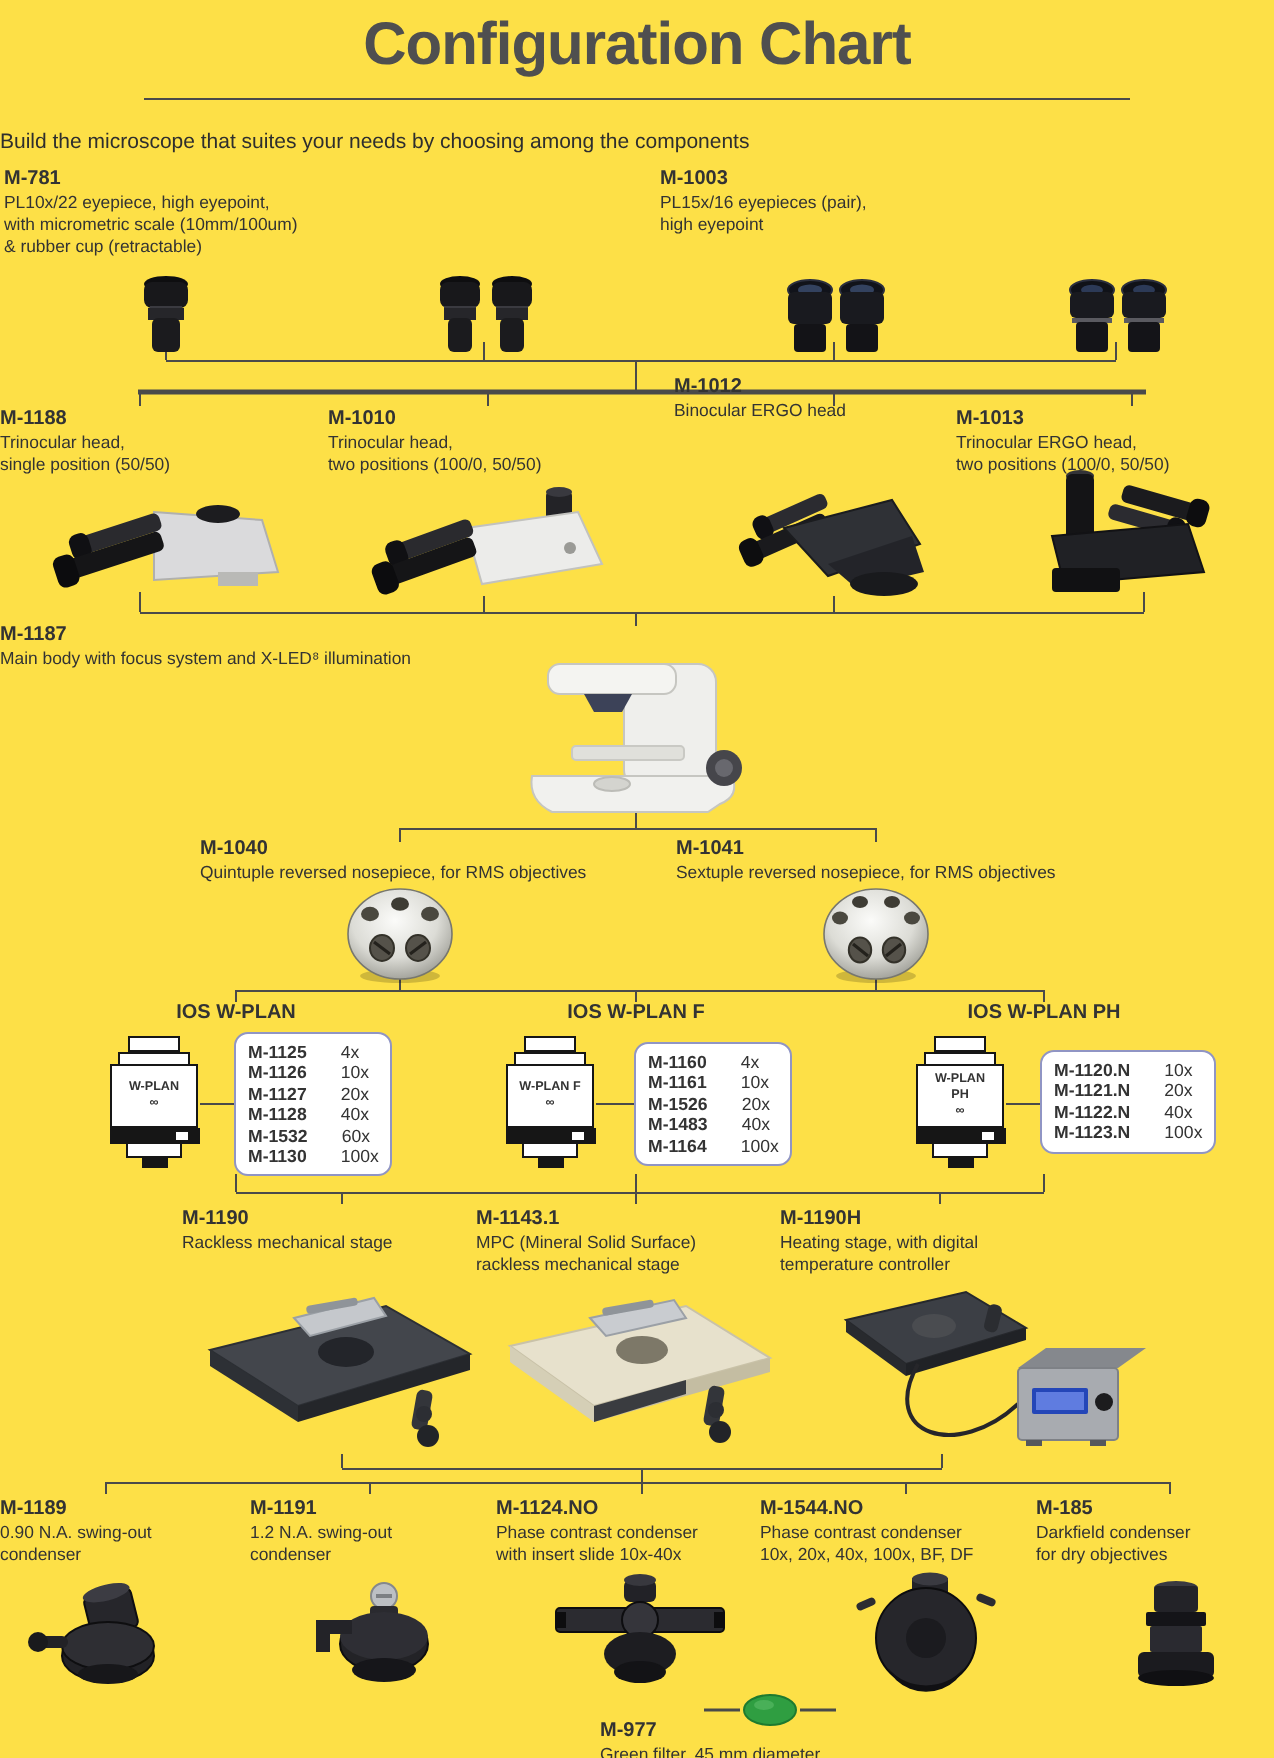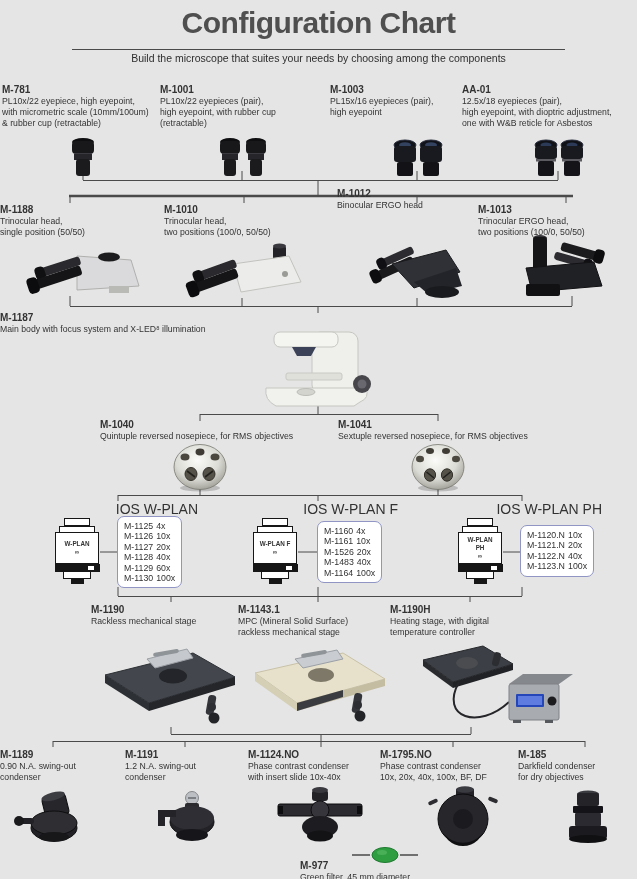--- a/index.html
+++ b/index.html
@@ -1,30 +1,30 @@
 <!DOCTYPE html>
 <html><head>
 <meta charset="utf-8">
 <style>
   html,body{margin:0;padding:0;background:#fff}
-  .page{position:relative;width:637px;height:879px;background:#e5e5e5;overflow:hidden;
+  .page{position:relative;width:637px;height:879px;background:#fde047;overflow:hidden;
         font-family:"Liberation Sans","DejaVu Sans",sans-serif;color:#333}
   .connectors{position:absolute;left:0;top:0;pointer-events:none}
   .title{position:absolute;left:0;top:6px;width:637px;text-align:center;
          font-size:30px;font-weight:bold;color:#4f4f4f;letter-spacing:-0.5px}
   .title-rule{position:absolute;left:72px;top:49px;width:493px;height:1px;background:#4a4a4a}
-  .subtitle{position:absolute;left:0;top:52px;width:637px;text-align:center;font-size:10.5px;color:#2e2e2e}
+  .subtitle{position:absolute;left:0;top:65px;width:637px;font-size:10.5px;color:#2e2e2e}
   .col{position:absolute;text-align:left}
   .code{font-size:10px;font-weight:bold;color:#333;line-height:12px}
   .desc{font-size:8.7px;color:#333;line-height:11px;white-space:pre-line}
-  .grp-title{position:absolute;text-align:right;font-size:14px;font-weight:normal;color:#333}
+  .grp-title{position:absolute;text-align:center;font-size:10px;font-weight:bold;color:#333}
   .img{position:absolute;line-height:0}
   .obj-box{position:absolute;border:1px solid #9095c4;border-radius:7px;background:#fff;padding:4px 6px}
   .obj-row{font-size:8.8px;line-height:10.4px;white-space:nowrap;text-align:left}
-  .obj-row .c{font-weight:normal;margin-right:3px}
+  .obj-row .c{font-weight:bold;margin-right:17px}
   .obj-draw{position:absolute;width:46px}
   .od-cap{width:24px;height:6px;border:1.5px solid #161616;margin:0 auto;background:#fff}
   .od-neck{width:34px;height:5px;border:1.5px solid #161616;border-bottom:none;margin:0 auto;background:#fff}
   .od-body{width:42px;height:30px;border:1.5px solid #161616;margin:0 auto;background:#fff;
            display:flex;align-items:center;justify-content:center;text-align:center;
            font-size:6.3px;font-weight:bold;white-space:pre-line;line-height:1.3}
   .od-band{width:45px;height:8px;background:#161616;margin:0 auto;position:relative}
   .od-band i{position:absolute;right:6px;top:2px;width:6px;height:4px;background:#fff}
   .od-nose{width:26px;height:6px;border:1.5px solid #161616;border-top:none;margin:0 auto;background:#fff}
   .od-tip{width:13px;height:5px;background:#161616;margin:0 auto}
@@ -51,36 +51,24 @@
   <div class="title">Configuration Chart</div>
   <div class="title-rule"></div>
   <div class="subtitle">Build the microscope that suites your needs by choosing among the components</div>
 
   <div class="col" style="left:2px;top:84px;width:162px">
     <div class="code">M-781</div>
     <div class="desc">PL10x/22 eyepiece, high eyepoint,
 with micrometric scale (10mm/100um)
 &amp; rubber cup (retractable)</div>
   </div>
-  <div class="col" style="left:160px;top:84px;width:164px">
-    <div class="code">M-1001</div>
-    <div class="desc">PL10x/22 eyepieces (pair),
-high eyepoint, with rubber cup
-(retractable)</div>
-  </div>
   <div class="col" style="left:330px;top:84px;width:164px">
     <div class="code">M-1003</div>
     <div class="desc">PL15x/16 eyepieces (pair),
 high eyepoint</div>
-  </div>
-  <div class="col" style="left:462px;top:84px;width:175px">
-    <div class="code">AA-01</div>
-    <div class="desc">12.5x/18 eyepieces (pair),
-high eyepoint, with dioptric adjustment,
-one with W&amp;B reticle for Asbestos</div>
   </div>
 
   <div class="img" style="left:68px;top:137px">
     <svg width="30" height="41" viewBox="0 0 30 41">
       <ellipse cx="15" cy="5" rx="11" ry="4" fill="#0e0e10"></ellipse>
       <rect x="4" y="4" width="22" height="13" rx="4" fill="#18181b"></rect>
       <rect x="7" y="16" width="16" height="1.5" fill="#3a3a40"></rect>
       <rect x="6" y="17" width="18" height="6" fill="#26262a"></rect>
       <rect x="8" y="22" width="14" height="17" rx="3" fill="#1b1b1e"></rect>
     </svg>
@@ -319,21 +307,21 @@
       </div>
       <div class="od-nose"></div>
       <div class="od-tip"></div>
   </div>
 
   <div class="obj-box" style="left:117px;top:516px">
     <div class="obj-row"><span class="c">M-1125</span><span>4x</span></div>
     <div class="obj-row"><span class="c">M-1126</span><span>10x</span></div>
     <div class="obj-row"><span class="c">M-1127</span><span>20x</span></div>
     <div class="obj-row"><span class="c">M-1128</span><span>40x</span></div>
-    <div class="obj-row"><span class="c">M-1129</span><span>60x</span></div>
+    <div class="obj-row"><span class="c">M-1532</span><span>60x</span></div>
     <div class="obj-row"><span class="c">M-1130</span><span>100x</span></div>
   </div>
   <div class="obj-box" style="left:317px;top:521px">
     <div class="obj-row"><span class="c">M-1160</span><span>4x</span></div>
     <div class="obj-row"><span class="c">M-1161</span><span>10x</span></div>
     <div class="obj-row"><span class="c">M-1526</span><span>20x</span></div>
     <div class="obj-row"><span class="c">M-1483</span><span>40x</span></div>
     <div class="obj-row"><span class="c">M-1164</span><span>100x</span></div>
   </div>
   <div class="obj-box" style="left:520px;top:525px">
@@ -412,21 +400,21 @@
     <div class="code">M-1191</div>
     <div class="desc">1.2 N.A. swing-out
 condenser</div>
   </div>
   <div class="col" style="left:248px;top:749px;width:146px">
     <div class="code">M-1124.NO</div>
     <div class="desc">Phase contrast condenser
 with insert slide 10x-40x</div>
   </div>
   <div class="col" style="left:380px;top:749px;width:146px">
-    <div class="code">M-1795.NO</div>
+    <div class="code">M-1544.NO</div>
     <div class="desc">Phase contrast condenser
 10x, 20x, 40x, 100x, BF, DF</div>
   </div>
   <div class="col" style="left:518px;top:749px;width:119px">
     <div class="code">M-185</div>
     <div class="desc">Darkfield condenser
 for dry objectives</div>
   </div>
 
   <div class="img" style="left:12px;top:790px">

